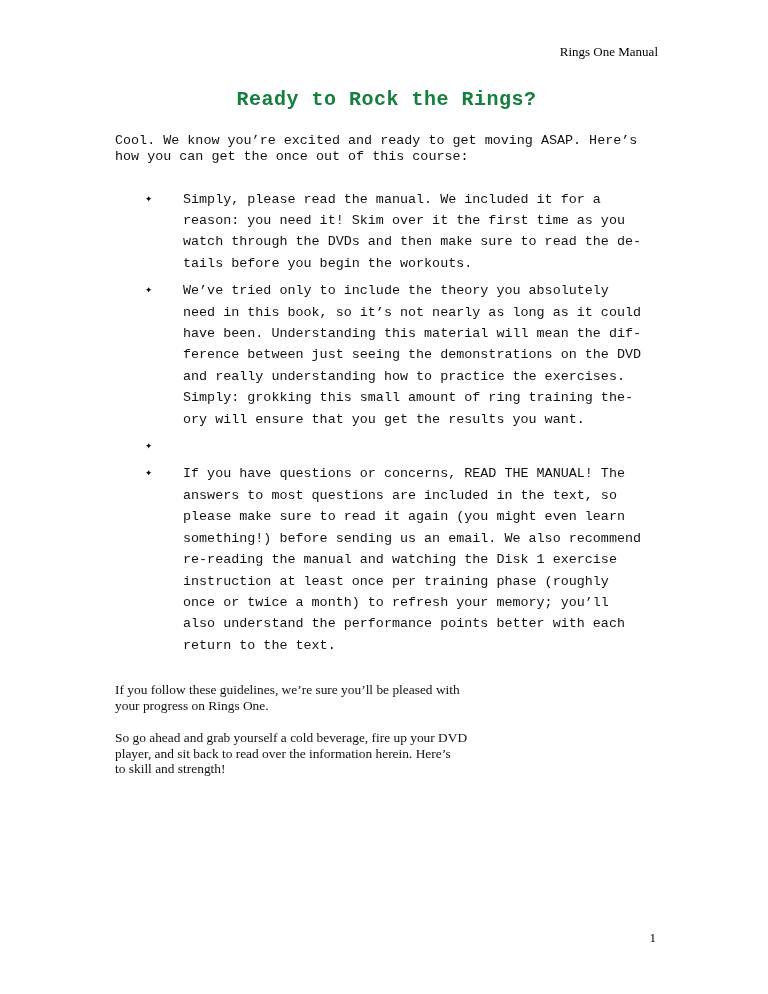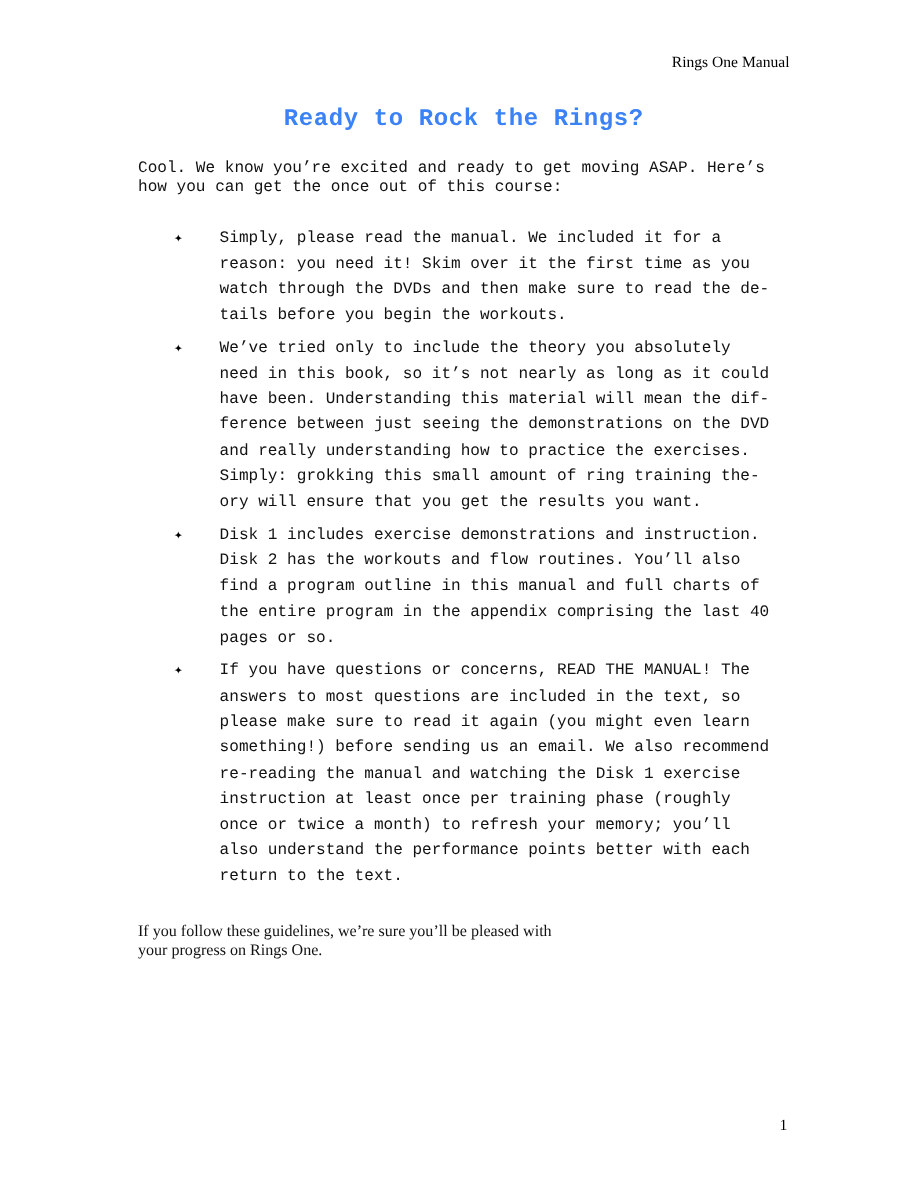--- a/index.html
+++ b/index.html
@@ -24,21 +24,21 @@
     text-align: right;
     color: #000000;
     margin: 0 0 28px 0;
   }
   .doc-title {
     font-family: "Liberation Mono", "DejaVu Sans Mono", monospace;
     font-weight: bold;
     font-size: 20px;
     letter-spacing: 0.5px;
     text-align: center;
-    color: #3b82f6;
+    color: #15803d;
     margin: 0 0 22px 0;
   }
   .para {
     font-size: 13.4px;
     line-height: 15.8px;
     white-space: pre-line;
     margin: 0 0 16px 0;
     color: #111111;
   }
   .bullet-list {
@@ -105,25 +105,20 @@
 need in this book, so it’s not nearly as long as it could
 have been. Understanding this material will mean the dif-
 ference between just seeing the demonstrations on the DVD
 and really understanding how to practice the exercises.
 Simply: grokking this small amount of ring training the-
 ory will ensure that you get the results you want.</span>
     </div>
 
     <div class="bullet">
       <span class="bullet-glyph">✦</span>
-      <span class="bullet-text">Disk 1 includes exercise demonstrations and instruction.
-Disk 2 has the workouts and flow routines. You’ll also
-find a program outline in this manual and full charts of
-the entire program in the appendix comprising the last 40
-pages or so.</span>
     </div>
 
     <div class="bullet">
       <span class="bullet-glyph">✦</span>
       <span class="bullet-text">If you have questions or concerns, READ THE MANUAL! The
 answers to most questions are included in the text, so
 please make sure to read it again (you might even learn
 something!) before sending us an email. We also recommend
 re-reading the manual and watching the Disk 1 exercise
 instruction at least once per training phase (roughly
@@ -131,17 +126,20 @@
 also understand the performance points better with each
 return to the text.</span>
     </div>
 
   </div>
 
   <div class="closing-block">
     <p class="para">If you follow these guidelines, we’re sure you’ll be pleased with
 your progress on Rings One.</p>
 
+    <p class="para">So go ahead and grab yourself a cold beverage, fire up your DVD
+player, and sit back to read over the information herein. Here’s
+to skill and strength!</p>
   </div>
 
   <div class="page-number">1</div>
 
 </div>
 
 </body></html>

